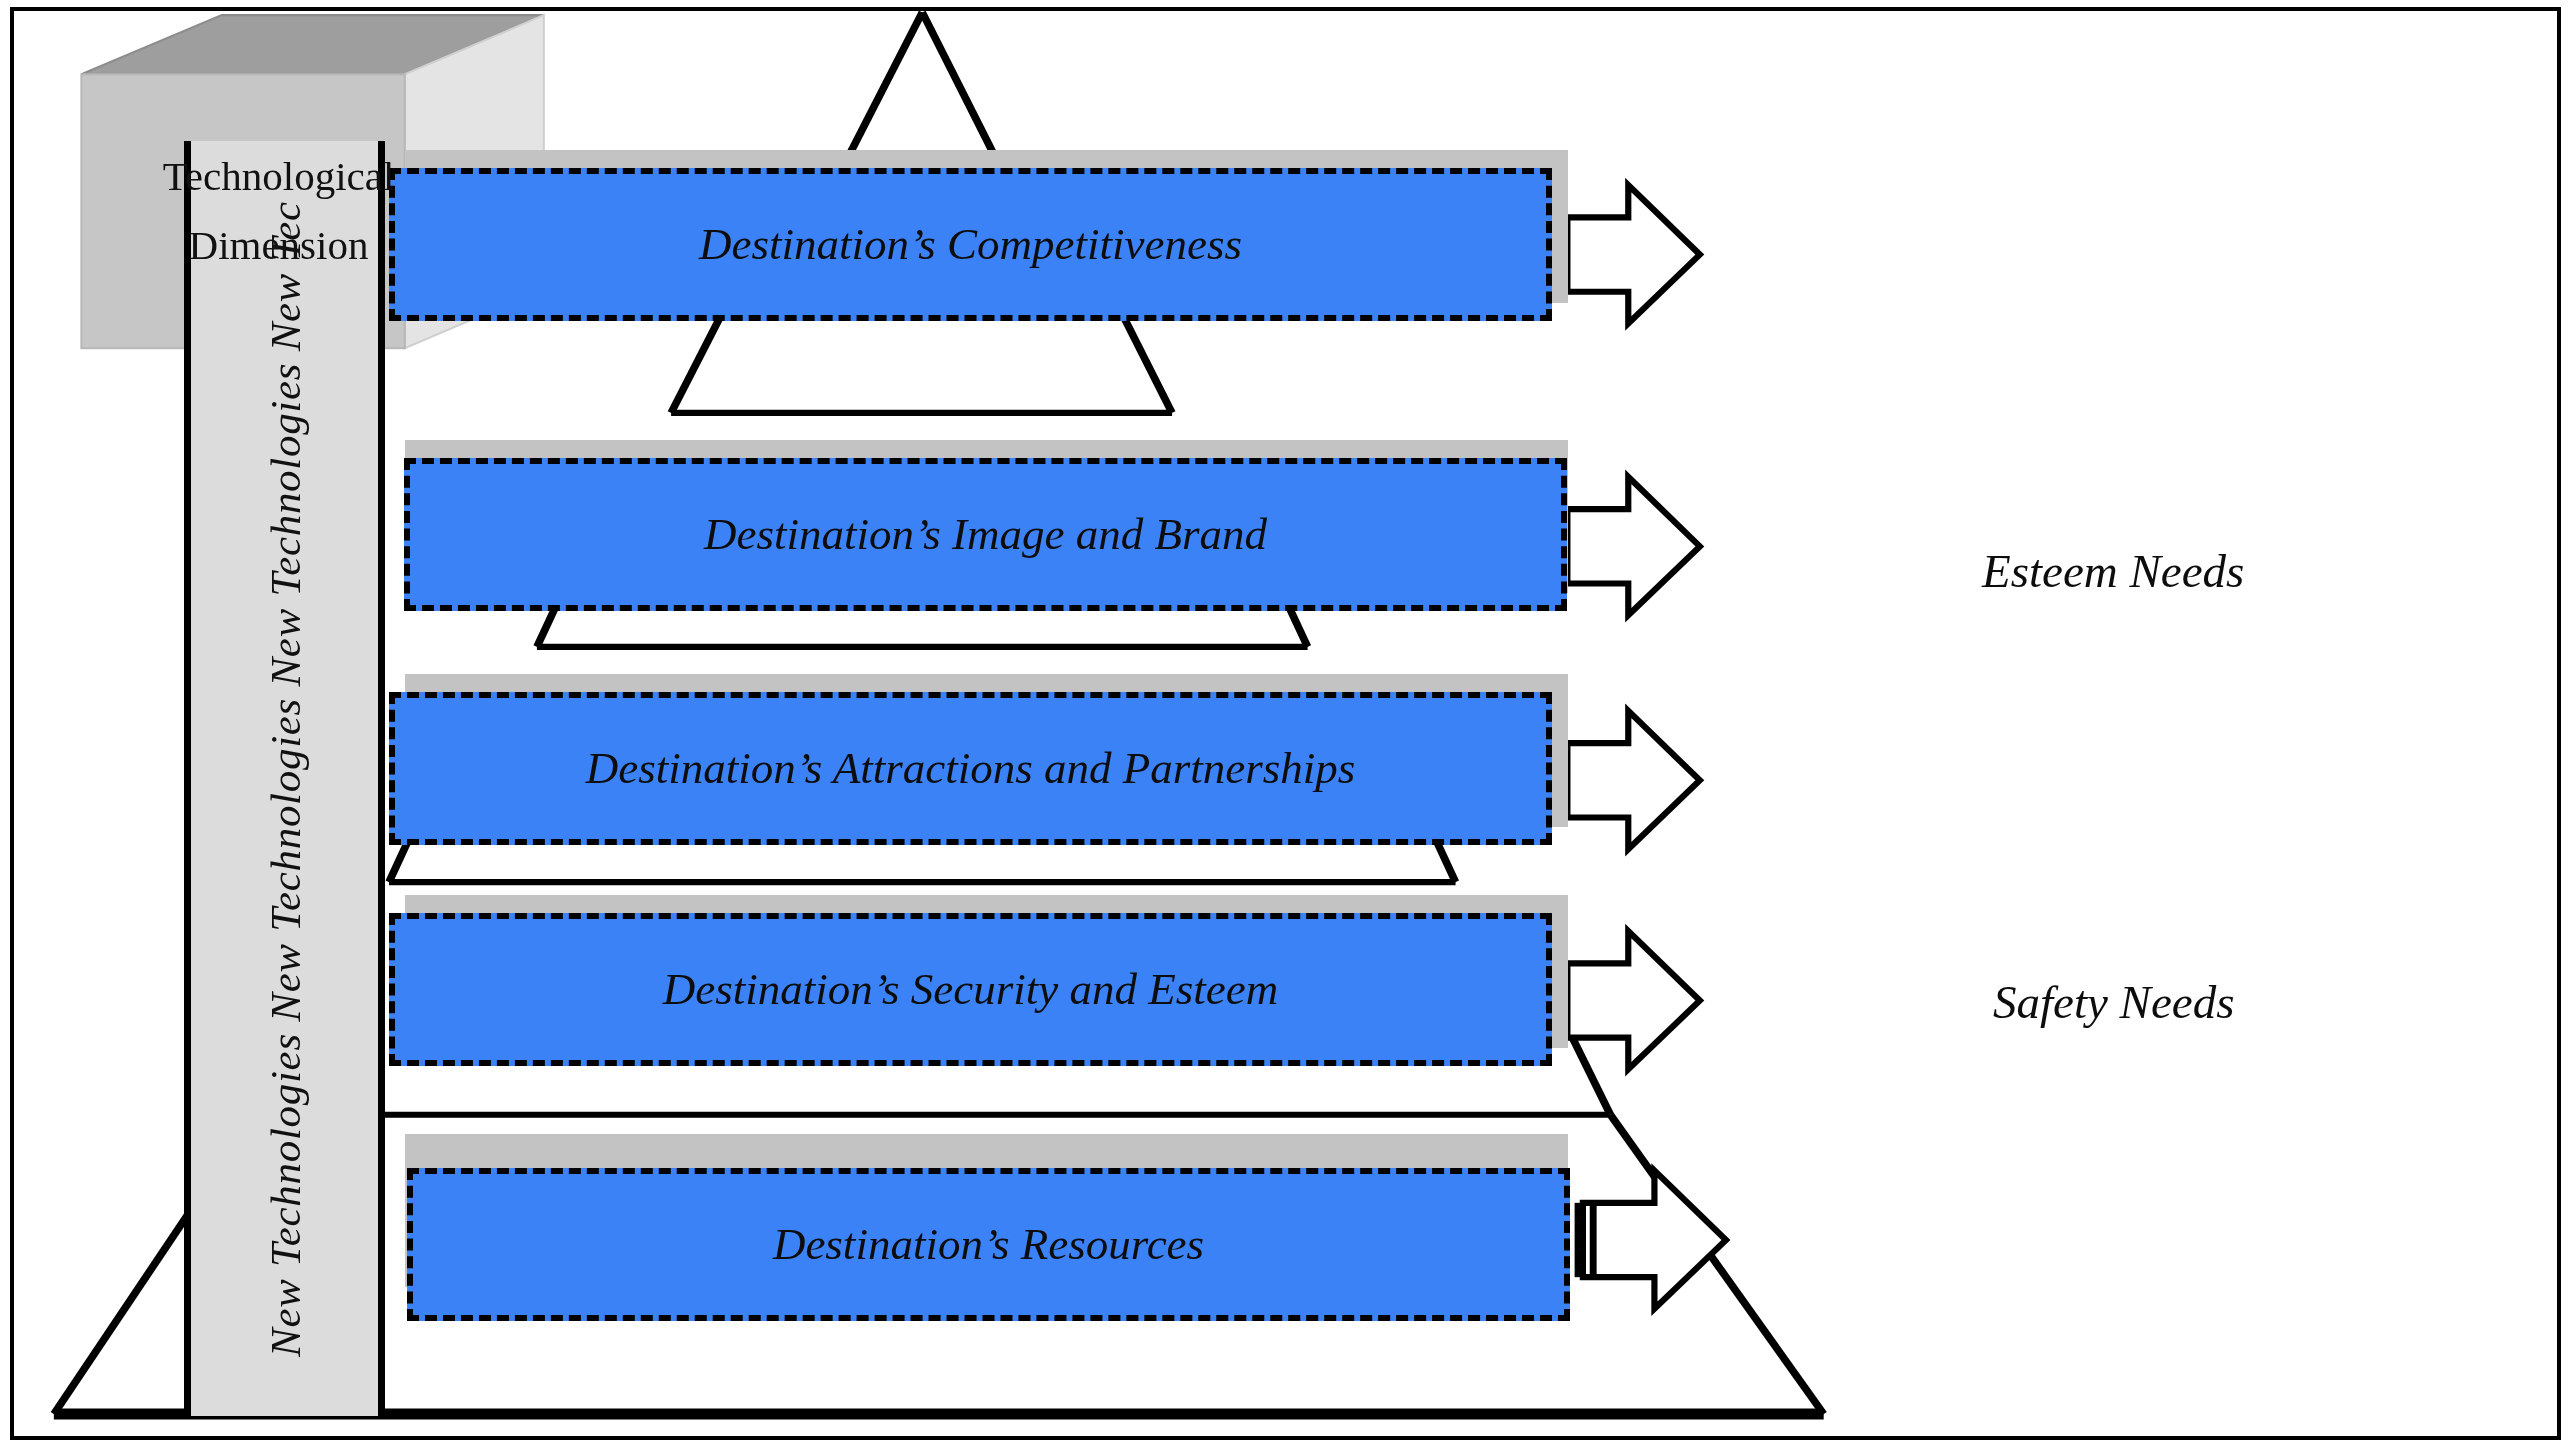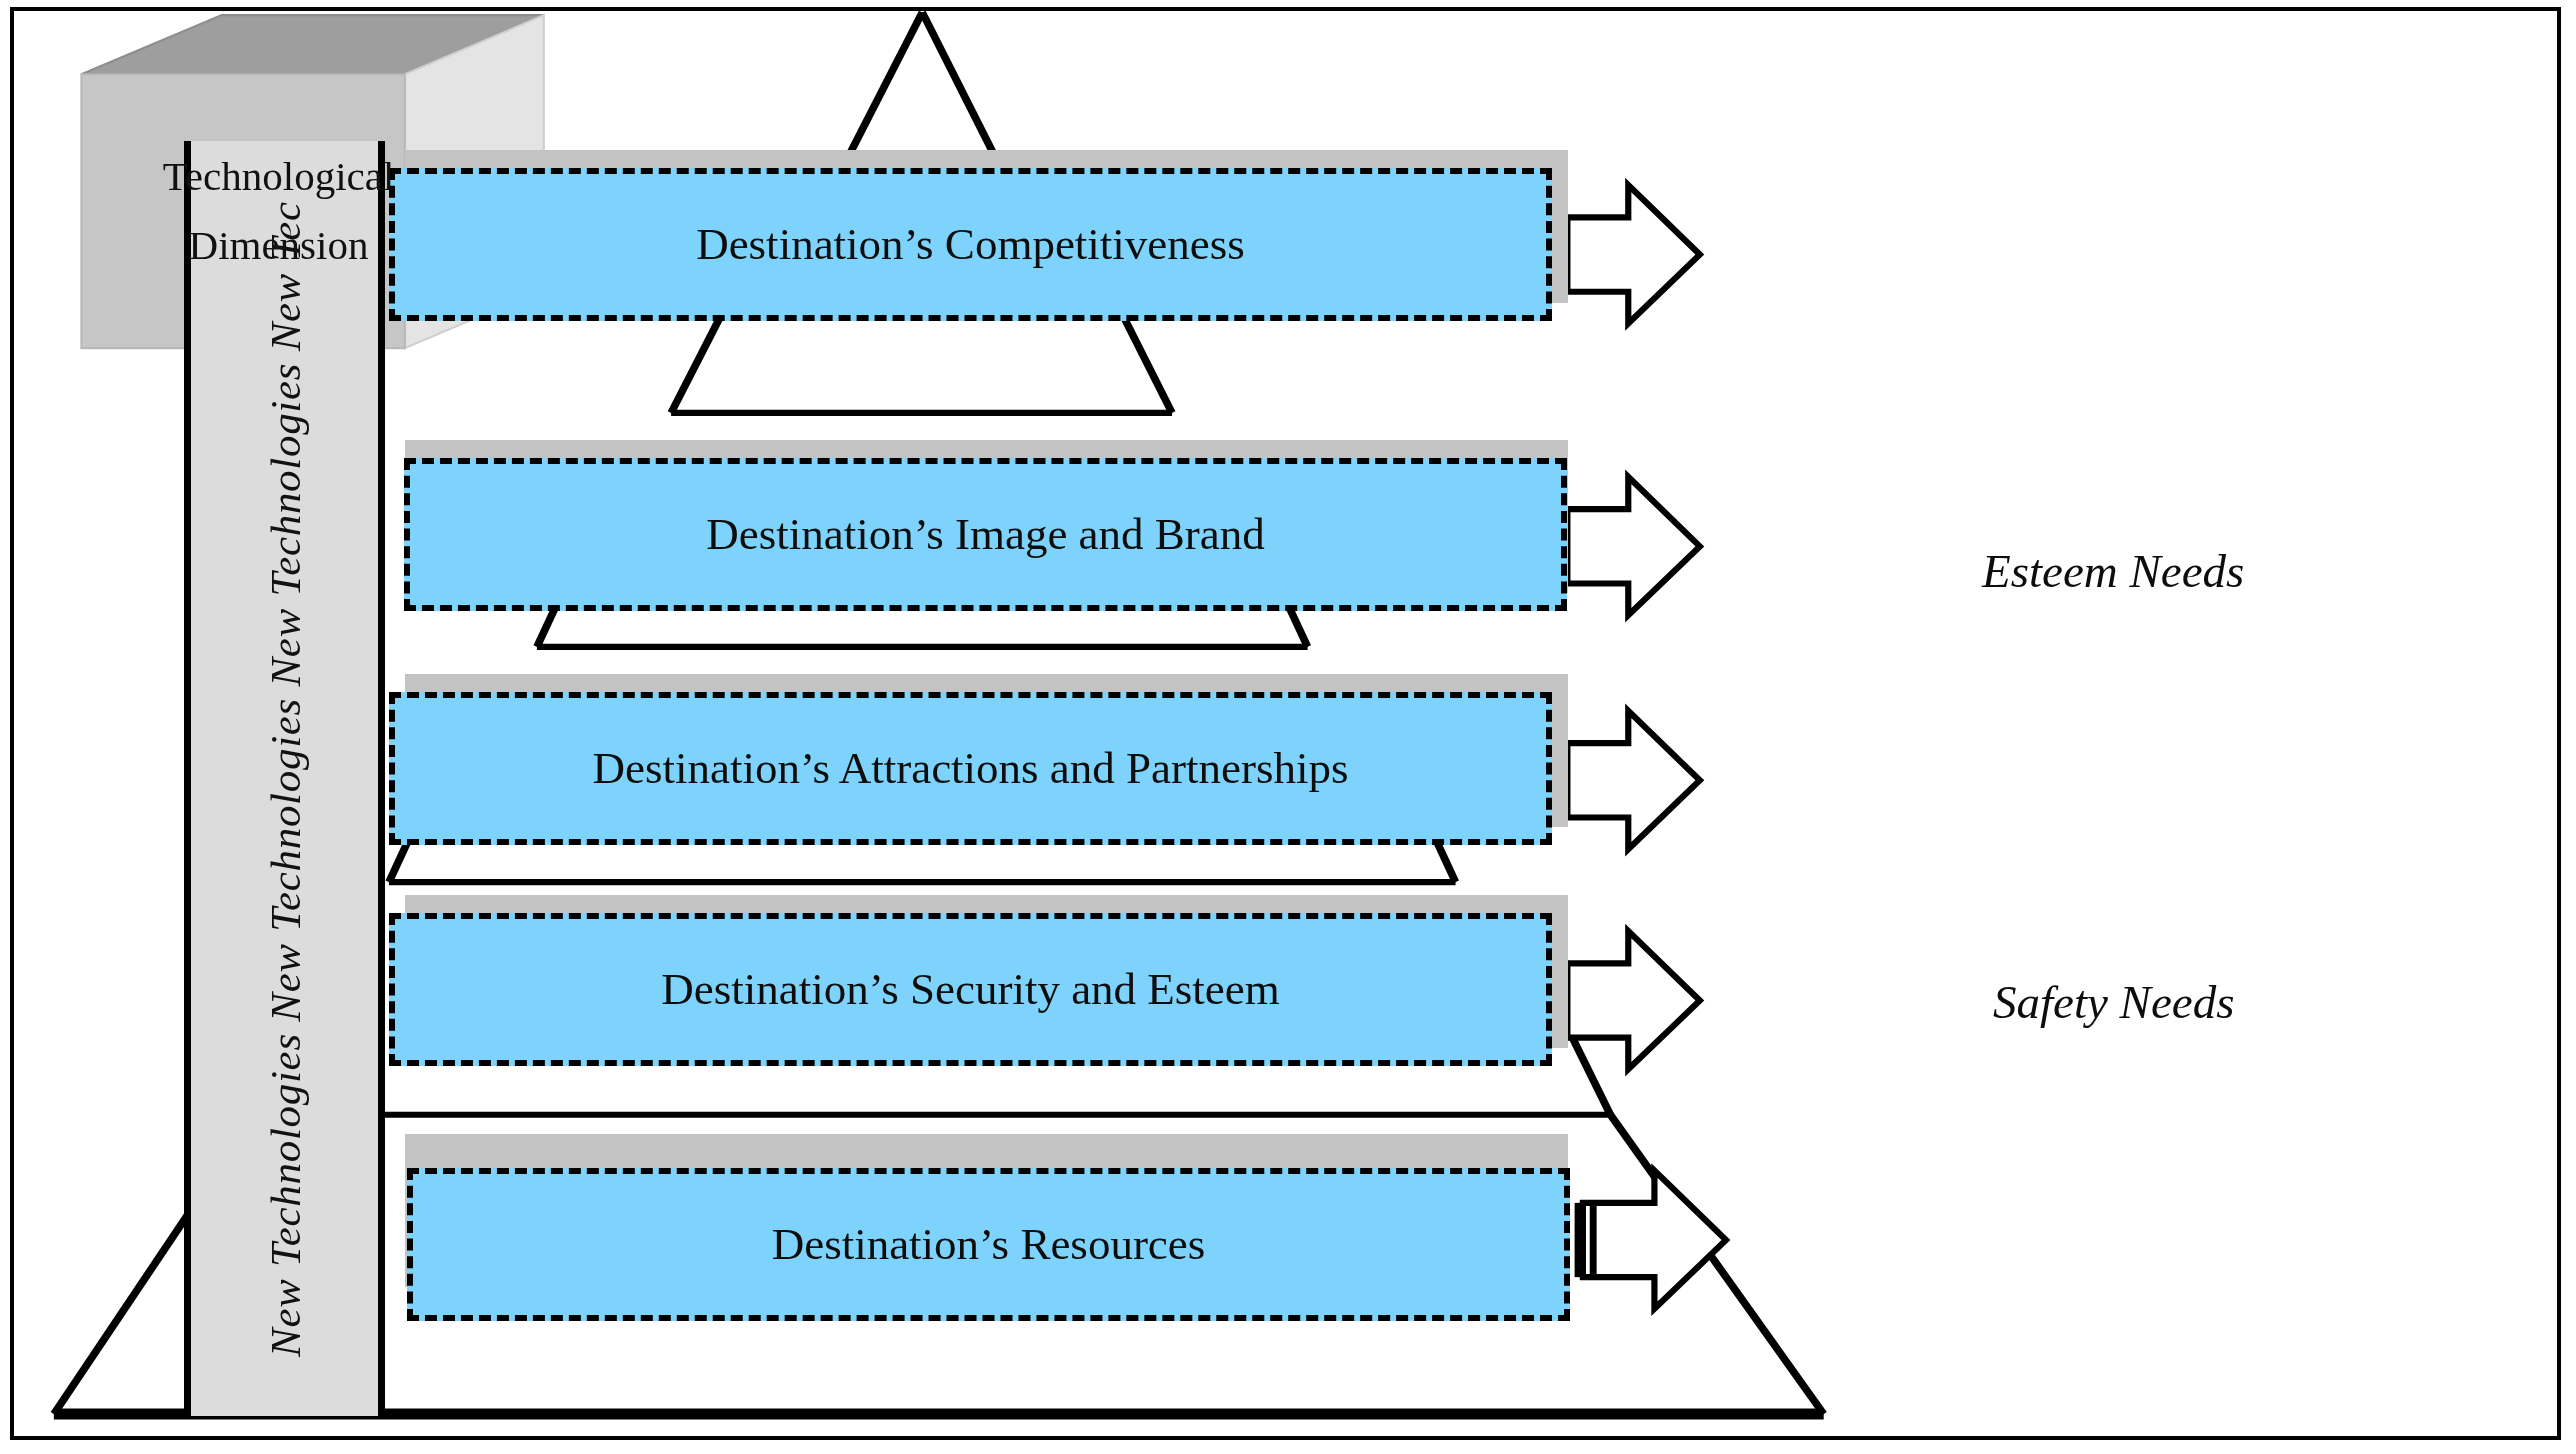--- a/index.html
+++ b/index.html
@@ -61,23 +61,23 @@
   .row{position:absolute;}
   .row .shadow{
     position:absolute;
     background:#c3c3c3;
     z-index:1;
   }
   .row .dashbox{
     position:absolute;
     border:6.2px dashed #000;
     box-sizing:border-box;
-    background:#7dd3fc;
+    background:#3b82f6;
     z-index:3;
-    display:flex;align-items:center;justify-content:center;
+    display:flex;align-items:center;justify-content:center;font-style:italic;
   }
   .row .rowlabel{
     font-size:45px;color:#0d0d0d;white-space:nowrap;line-height:1;
   }
   .needlabel{
     position:absolute;
     font-style:italic;
     font-size:47px;
     color:#0d0d0d;
     white-space:nowrap;

